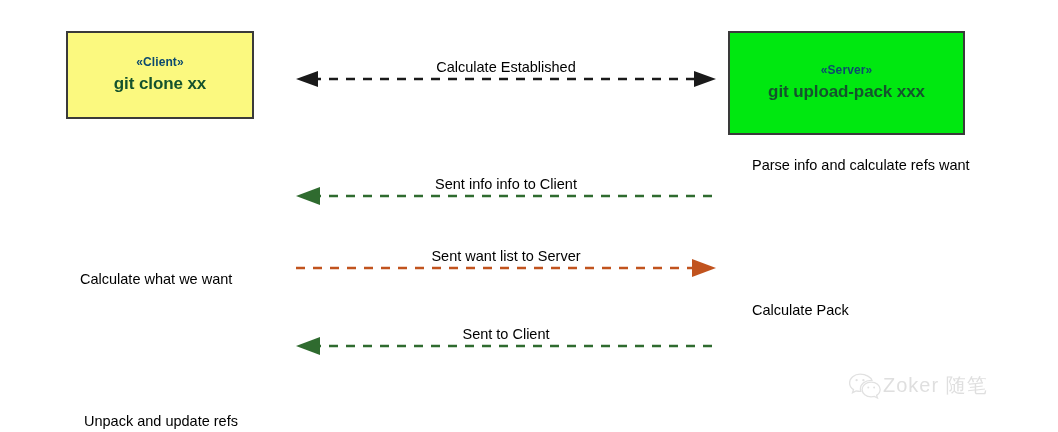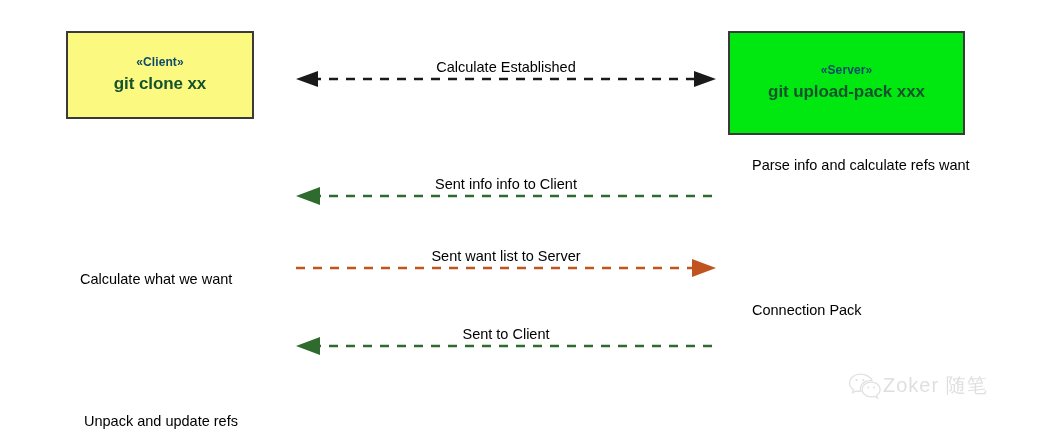--- a/index.html
+++ b/index.html
@@ -144,21 +144,21 @@
   <div class="note" style="left:80px; top:231px;margin-top:40px;">Calculate what we want</div>
 
   <div class="message" style="left:296px; top:239px; width:420px;">
     <div class="message-label">Sent want list to Server</div>
     <svg width="420" height="22" viewBox="0 0 420 22">
       <line x1="0" y1="11" x2="404" y2="11" stroke="#c1531e" stroke-width="2.6" stroke-dasharray="9 8" stroke-linecap="butt"></line>
       <polygon points="420,11 396,2 396,20" fill="#c1531e"></polygon>
     </svg>
   </div>
 
-  <div class="note" style="left:752px; top:302px;">Connection Pack</div>
+  <div class="note" style="left:752px; top:302px;">Calculate Pack</div>
 
   <div class="message" style="left:296px; top:317px; width:420px;">
     <div class="message-label">Sent to Client</div>
     <svg width="420" height="22" viewBox="0 0 420 22">
       <line x1="16" y1="11" x2="420" y2="11" stroke="#2f6b2f" stroke-width="2.6" stroke-dasharray="9 8" stroke-linecap="butt"></line>
       <polygon points="0,11 24,2 24,20" fill="#2f6b2f"></polygon>
     </svg>
   </div>
 
   <div class="note" style="left:84px; top:373px;margin-top:40px;">Unpack and update refs</div>

